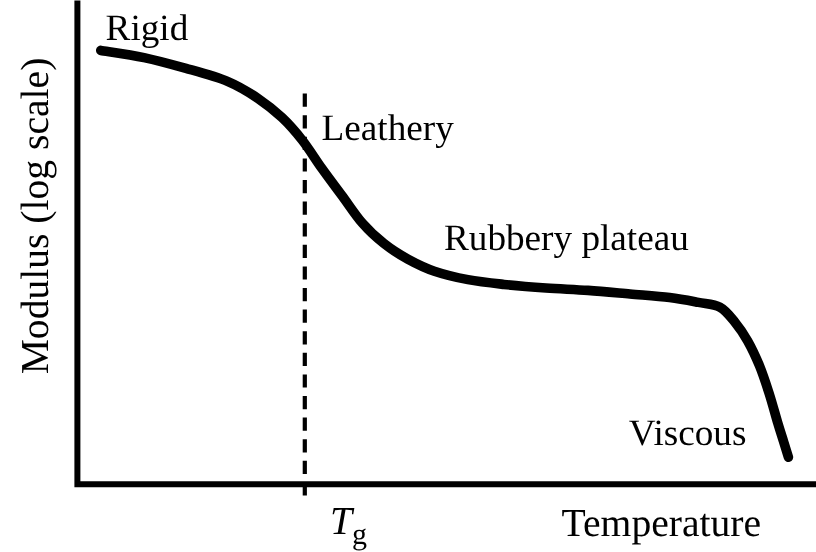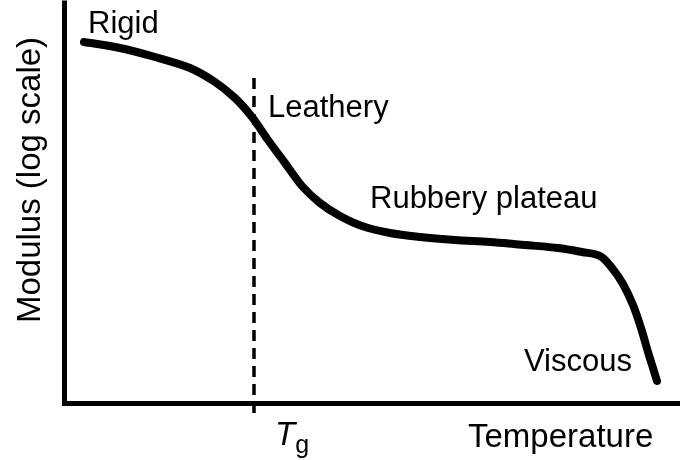--- a/index.html
+++ b/index.html
@@ -1,21 +1,21 @@
 <!DOCTYPE html>
 <html><head>
 <meta charset="utf-8">
 <style>
   html, body { margin: 0; padding: 0; }
   body {
     width: 680px; height: 460px;
     background: #ffffff;
     font-family: "Liberation Sans", sans-serif;
   }
-  .figure { position: relative; width: 680px; height: 396px; background: #ffffff; }
+  .figure { position: relative; width: 680px; height: 396px; background: #ffffff; font-family: Liberation Serif, serif; }
   svg { display: block; }
   .curve {
     fill: none; stroke: #000000; stroke-width: 8;
     stroke-linecap: round; stroke-linejoin: round;
   }
   .axis  { fill: none; stroke: #000000; stroke-width: 5; stroke-linecap: square; }
   .dash  { stroke: #000000; stroke-width: 3.5; stroke-dasharray: 11 7; }
   .region-label { fill: #000000; font-size: 31px; }
   .axis-label   { fill: #000000; font-size: 33px; }
   .tg-symbol    { fill: #000000; font-size: 33px; font-style: italic; }

